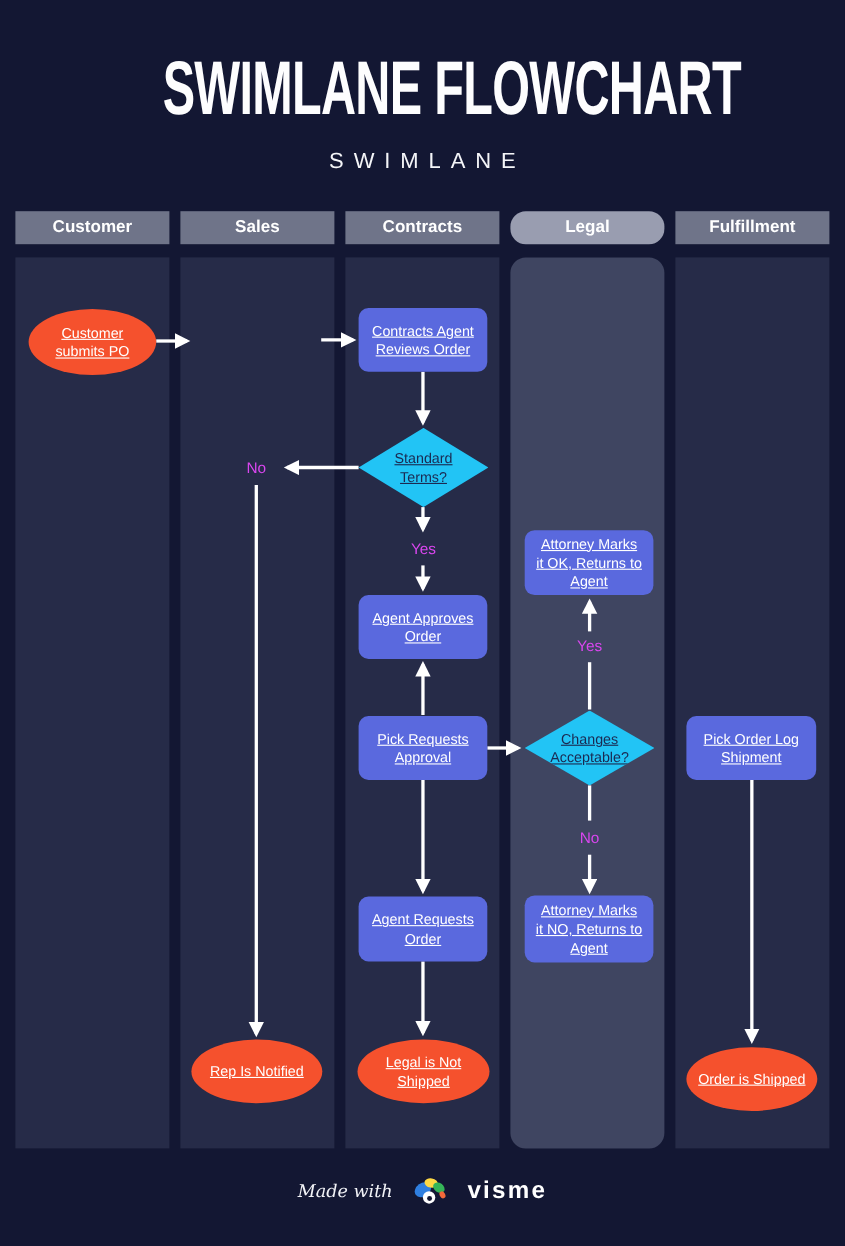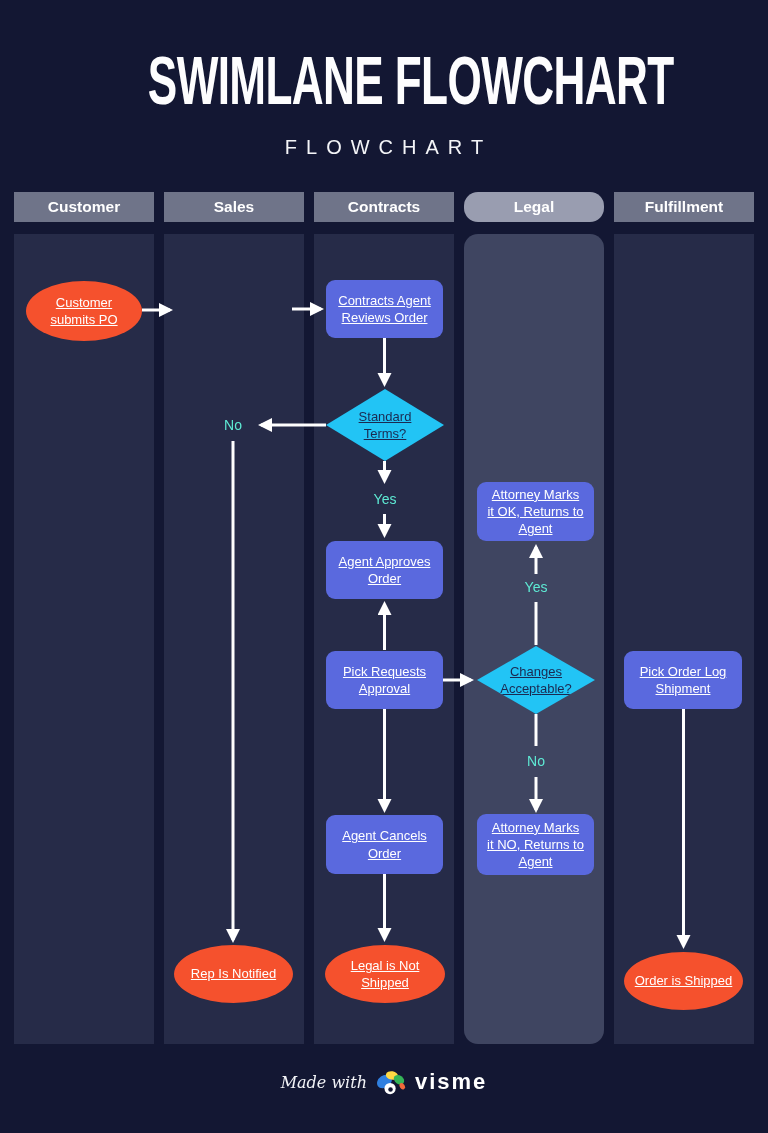--- a/index.html
+++ b/index.html
@@ -37,54 +37,54 @@
     background:#262b48;
   }
   .lane-body.hl{background:#3f4561;}
   .lx1{left:14px;} .lx2{left:164px;} .lx3{left:314px;} .lx4{left:464px;border-radius:14px;} .lx5{left:614px;}
 
   
   svg.edges{position:absolute;top:0;left:0;pointer-events:none;}
   .edge{stroke:#ffffff;stroke-width:3;fill:none;}
   .edge-label{
     position:absolute;width:60px;text-align:center;
-    color:#5eead4;font-size:14px;line-height:20px;
+    color:#d946ef;font-size:14px;line-height:20px;
   }
 
   
   .node{
     position:absolute;box-sizing:border-box;
     display:flex;align-items:center;justify-content:center;text-align:center;
     color:#ffffff;font-size:13px;line-height:1.32;text-decoration:underline;
   }
   .process{background:#5a69de;border-radius:9px;padding:0 10px;}
   .terminator{background:#f5512d;border-radius:50%;padding:0 10px;}
   .decision{
     background:#22c4f5;color:#1b2a52;padding:0 16px;
     clip-path:polygon(50% 0,100% 50%,50% 100%,0 50%);
   }
 
   
   .footer{
     position:absolute;top:1064px;left:0;width:768px;height:36px;
-    display:flex;align-items:center;justify-content:center;gap:9px;
+    display:flex;align-items:center;justify-content:center;gap:19px;
     color:#ffffff;cursor:pointer;
   }
   .made-with{font-family:"DejaVu Serif","Liberation Serif",serif;font-style:italic;font-size:16px;color:#f2f3f7;}
   .brand{font-size:22px;font-weight:bold;letter-spacing:2px;line-height:26px;}
 </style>
 </head>
 <body>
 
 <div class="canvas">
 
   <div class="title-wrap">
     <span class="title-main">SWIMLANE FLOWCHART</span>
   </div>
-  <div class="title-sub">FLOWCHART</div>
+  <div class="title-sub">SWIMLANE</div>
 
   <div class="lane-header lx1">Customer</div>
   <div class="lane-header lx2">Sales</div>
   <div class="lane-header lx3">Contracts</div>
   <div class="lane-header hl lx4">Legal</div>
   <div class="lane-header lx5">Fulfillment</div>
 
   <div class="lane-body lx1"></div>
   <div class="lane-body lx2"></div>
   <div class="lane-body lx3"></div>
@@ -124,21 +124,21 @@
 
 
   <div class="node process" style="left:326px;top:280px;width:117px;height:58px;">Contracts Agent Reviews Order</div>
 
   <div class="node decision" style="left:326px;top:389px;width:118px;height:72px;">Standard Terms?</div>
 
   <div class="node process" style="left:326px;top:541px;width:117px;height:58px;">Agent Approves Order</div>
 
   <div class="node process" style="left:326px;top:651px;width:117px;height:58px;">Pick Requests Approval</div>
 
-  <div class="node process" style="left:326px;top:815px;width:117px;height:59px;">Agent Cancels Order</div>
+  <div class="node process" style="left:326px;top:815px;width:117px;height:59px;">Agent Requests Order</div>
 
   <div class="node decision" style="left:477px;top:646px;width:118px;height:68px;">Changes Acceptable?</div>
 
   <div class="node process" style="left:477px;top:482px;width:117px;height:59px;">Attorney Marks it OK, Returns to Agent</div>
 
   <div class="node process" style="left:477px;top:814px;width:117px;height:61px;">Attorney Marks it NO, Returns to Agent</div>
 
   <div class="node process" style="left:624px;top:651px;width:118px;height:58px;">Pick Order Log Shipment</div>
 
   <div class="node terminator" style="left:174px;top:945px;width:119px;height:58px;">Rep Is Notified</div>

